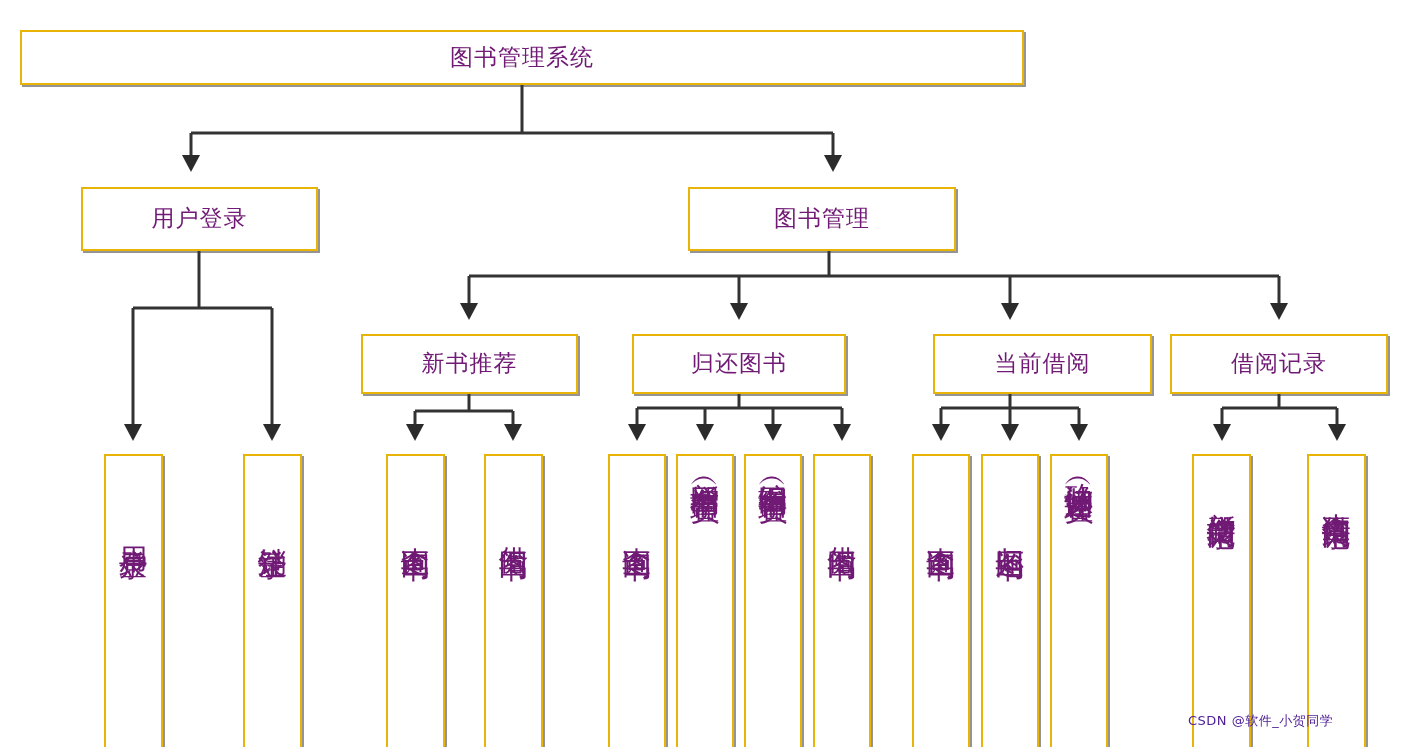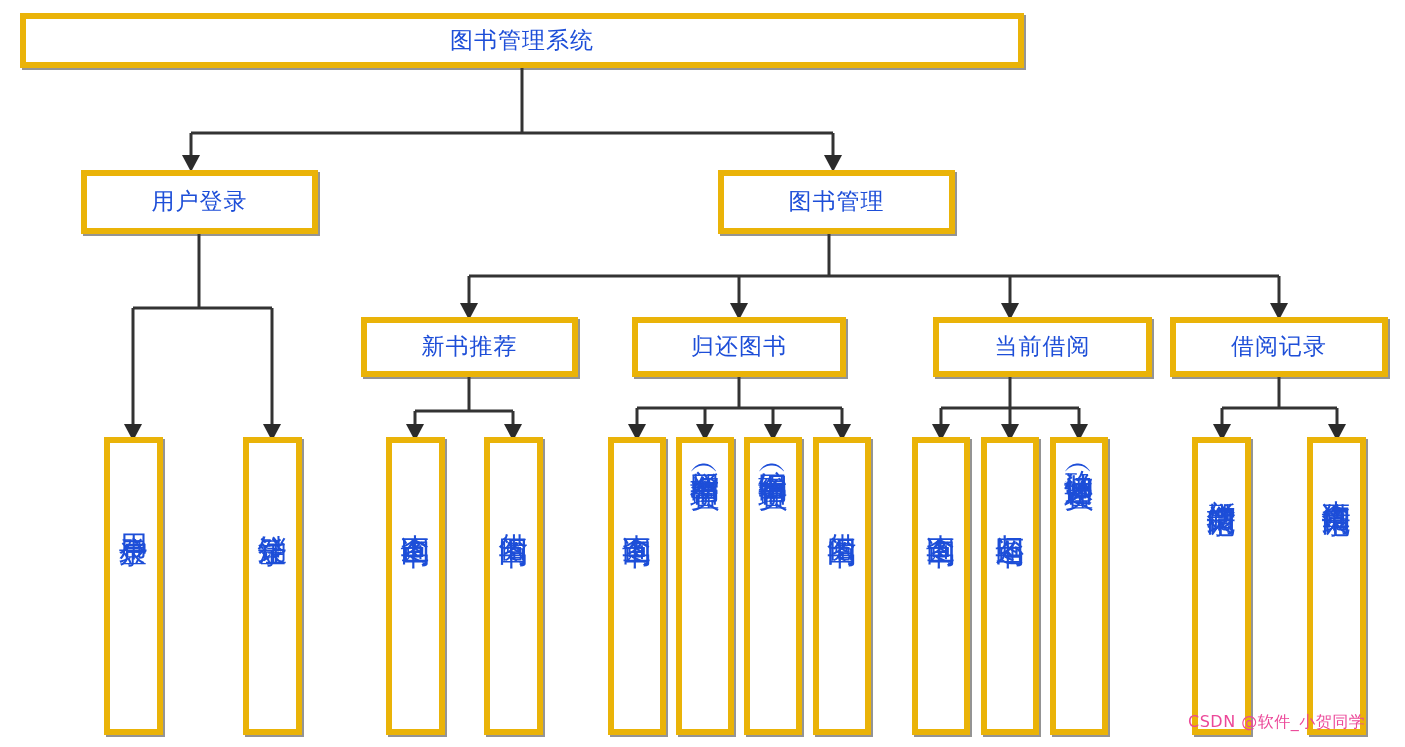--- a/index.html
+++ b/index.html
@@ -1,30 +1,30 @@
 <!DOCTYPE html>
 <html><head>
 <meta charset="utf-8">
 <style>
   html,body{margin:0;padding:0;background:#ffffff;}
   body{width:1405px;height:747px;position:relative;overflow:hidden;
        font-family:"DejaVu Sans","Liberation Sans",sans-serif;}
   #stage{position:absolute;left:0;top:0;width:1405px;height:747px;}
   #edges{position:absolute;left:0;top:0;width:1405px;height:747px;}
   .node{position:absolute;box-sizing:border-box;background:#ffffff;
-        border:6px solid #eab308;box-shadow:2px 2px 0 rgba(60,60,60,0.55);
-        display:flex;align-items:center;justify-content:center;color:#1d4ed8;}
+        border:2px solid #eab308;box-shadow:2px 2px 0 rgba(60,60,60,0.55);
+        display:flex;align-items:center;justify-content:center;color:#701a75;margin-top:17px;}
   .node .lbl{display:block;text-align:center;line-height:1.02;white-space:nowrap;}
   .h-node .lbl{font-size:23px;letter-spacing:1px;}
   .root .lbl{font-size:23px;letter-spacing:1px;}
   .leaf{align-items:flex-start;justify-content:center;padding-top:0;}
   .leaf .lbl{writing-mode:vertical-rl;text-orientation:upright;
              font-size:29px;line-height:1.06;letter-spacing:2px;white-space:nowrap;}
-  .watermark{position:absolute;left:1188px;top:712px;font-size:16px;
-             color:#ec4899;white-space:nowrap;letter-spacing:0.5px;}
+  .watermark{position:absolute;left:1188px;top:712px;font-size:13px;
+             color:#4c1d95;white-space:nowrap;letter-spacing:0.5px;}
 </style>
 </head>
 <body>
 
 <div id="stage">
 
   <svg id="edges" viewBox="0 0 1405 747" width="1405" height="747">
     <g stroke="#333333" stroke-width="3" fill="none">
 
       <path d="M522,68 L522,133"></path>
@@ -90,21 +90,21 @@
     </g>
   </svg>
 
   <div class="node root" style="left:20px;top:13px;width:1004px;height:55px;">
     <span class="lbl">图书管理系统</span>
   </div>
 
   <div class="node h-node" style="left:81px;top:170px;width:237px;height:64px;">
     <span class="lbl">用户登录</span>
   </div>
-  <div class="node h-node" style="left:718px;top:170px;width:237px;height:64px;">
+  <div class="node h-node" style="left:688px;top:170px;width:268px;height:64px;">
     <span class="lbl">图书管理</span>
   </div>
 
   <div class="node h-node" style="left:361px;top:317px;width:217px;height:60px;">
     <span class="lbl">新书推荐</span>
   </div>
   <div class="node h-node" style="left:632px;top:317px;width:214px;height:60px;">
     <span class="lbl">归还图书</span>
   </div>
   <div class="node h-node" style="left:933px;top:317px;width:219px;height:60px;">

